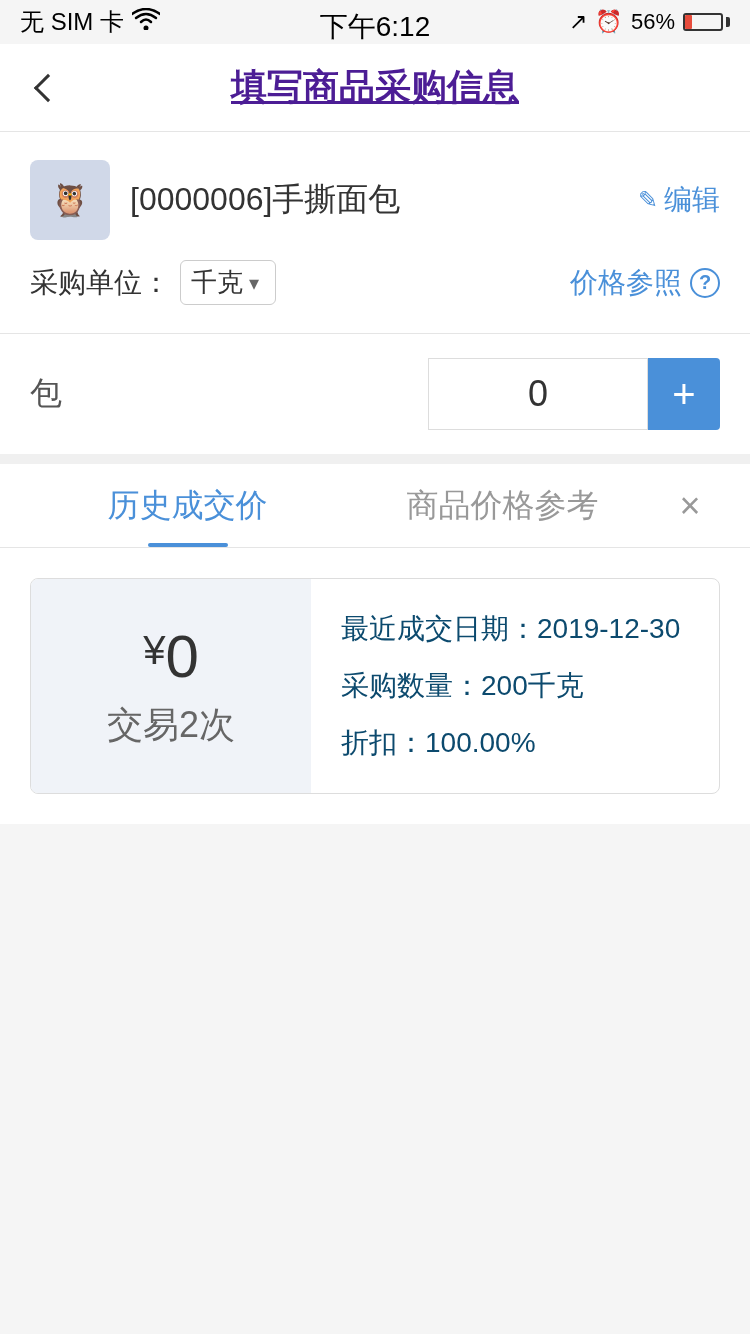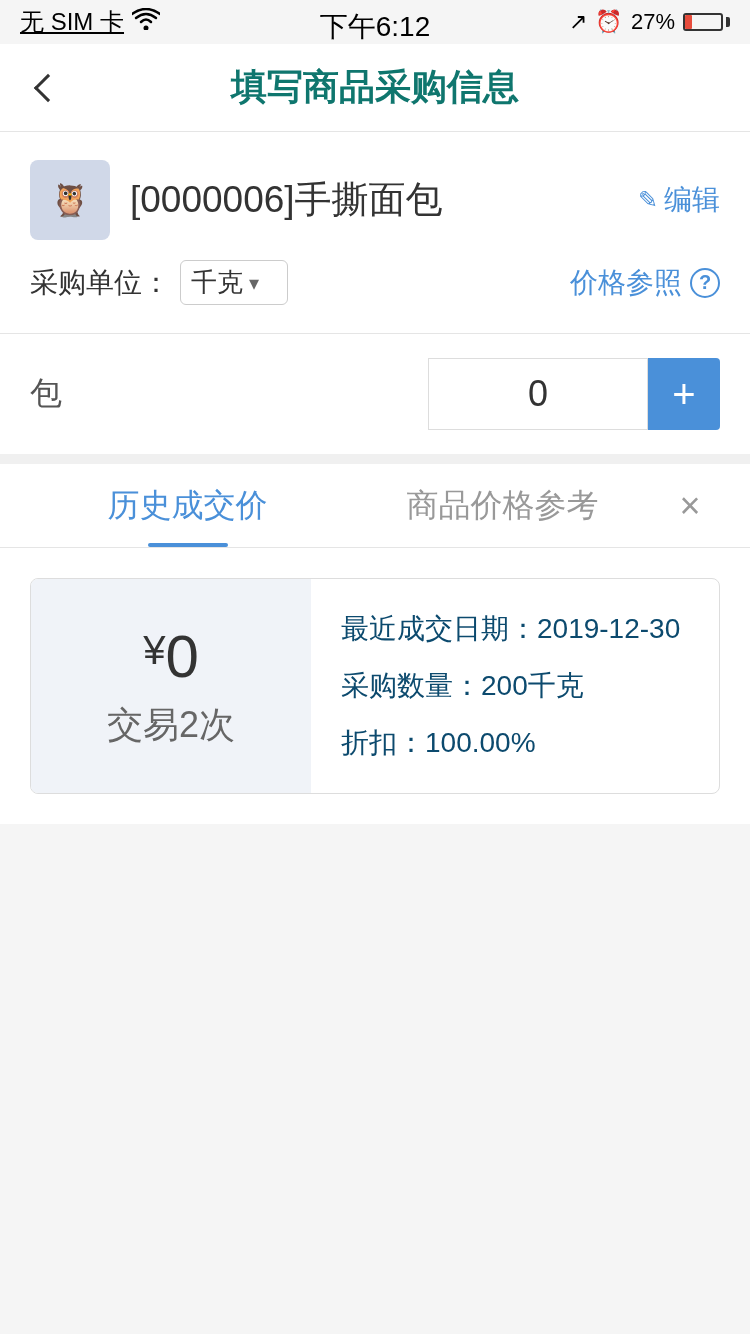--- a/index.html
+++ b/index.html
@@ -23,21 +23,20 @@
       justify-content: space-between;
       padding: 0 20px;
       font-size: 24px;
       color: #000;
     }
     .status-left {
       display: flex;
       align-items: center;
       gap: 8px;
       font-size: 24px;
-      text-decoration: underline;
     }
     .status-center {
       font-size: 28px;
       font-weight: 500;
       position: absolute;
       left: 50%;
       transform: translateX(-50%);
       top: 8px;
     }
     .status-right {
@@ -95,21 +94,22 @@
     .nav-back-arrow {
       width: 20px;
       height: 20px;
       border-left: 3px solid #333;
       border-bottom: 3px solid #333;
       transform: rotate(45deg);
     }
     .nav-title {
       font-size: 36px;
       font-weight: 600;
-      color: #0f766e;
+      color: #4c1d95;
+      text-decoration: underline;
     }
 
     
     .product-card {
       background: #fff;
       margin-top: 0;
       padding: 28px 30px;
       border-bottom: 1px solid #e5e5e5;
     }
     .product-header {
@@ -133,21 +133,21 @@
       justify-content: center;
       color: #6a7a9a;
       font-size: 22px;
       flex-shrink: 0;
     }
     .owl-icon {
       font-size: 32px;
       color: #6a7a9a;
     }
     .product-name {
-      font-size: 37px;
+      font-size: 32px;
       font-weight: 500;
       color: #333;
     }
     .edit-btn {
       display: flex;
       align-items: center;
       gap: 6px;
       color: #4a90d9;
       font-size: 28px;
       cursor: pointer;
@@ -163,21 +163,21 @@
     .unit-label {
       font-size: 28px;
       color: #333;
       display: flex;
       align-items: center;
       gap: 10px;
     }
     .unit-select {
       border: 1px solid #ccc;
       border-radius: 6px;
-      padding: 4px 28px 4px 10px;
+      padding: 4px 16px 4px 10px;
       font-size: 26px;
       color: #333;
       background: #fff;
       position: relative;
       display: inline-flex;
       align-items: center;
       gap: 6px;
       cursor: pointer;
     }
     .unit-select-arrow {
@@ -380,21 +380,21 @@
         <path d="M4 10 Q14 2 24 10" fill="none" stroke="#000" stroke-width="2.5" stroke-linecap="round"></path>
         <path d="M0 6 Q14 -4 28 6" fill="none" stroke="#000" stroke-width="2.5" stroke-linecap="round"></path>
         <circle cx="14" cy="20" r="2.5" fill="#000"></circle>
       </svg>
     </span>
   </div>
   <div class="status-center">下午6:12</div>
   <div class="status-right">
     <span>↗</span>
     <span>⏰</span>
-    <span>27%</span>
+    <span>56%</span>
     <div class="battery-icon">
       <div class="battery-body">
         <div class="battery-fill"></div>
       </div>
       <div class="battery-tip"></div>
     </div>
   </div>
 </div>
 
 <div class="nav-bar">

